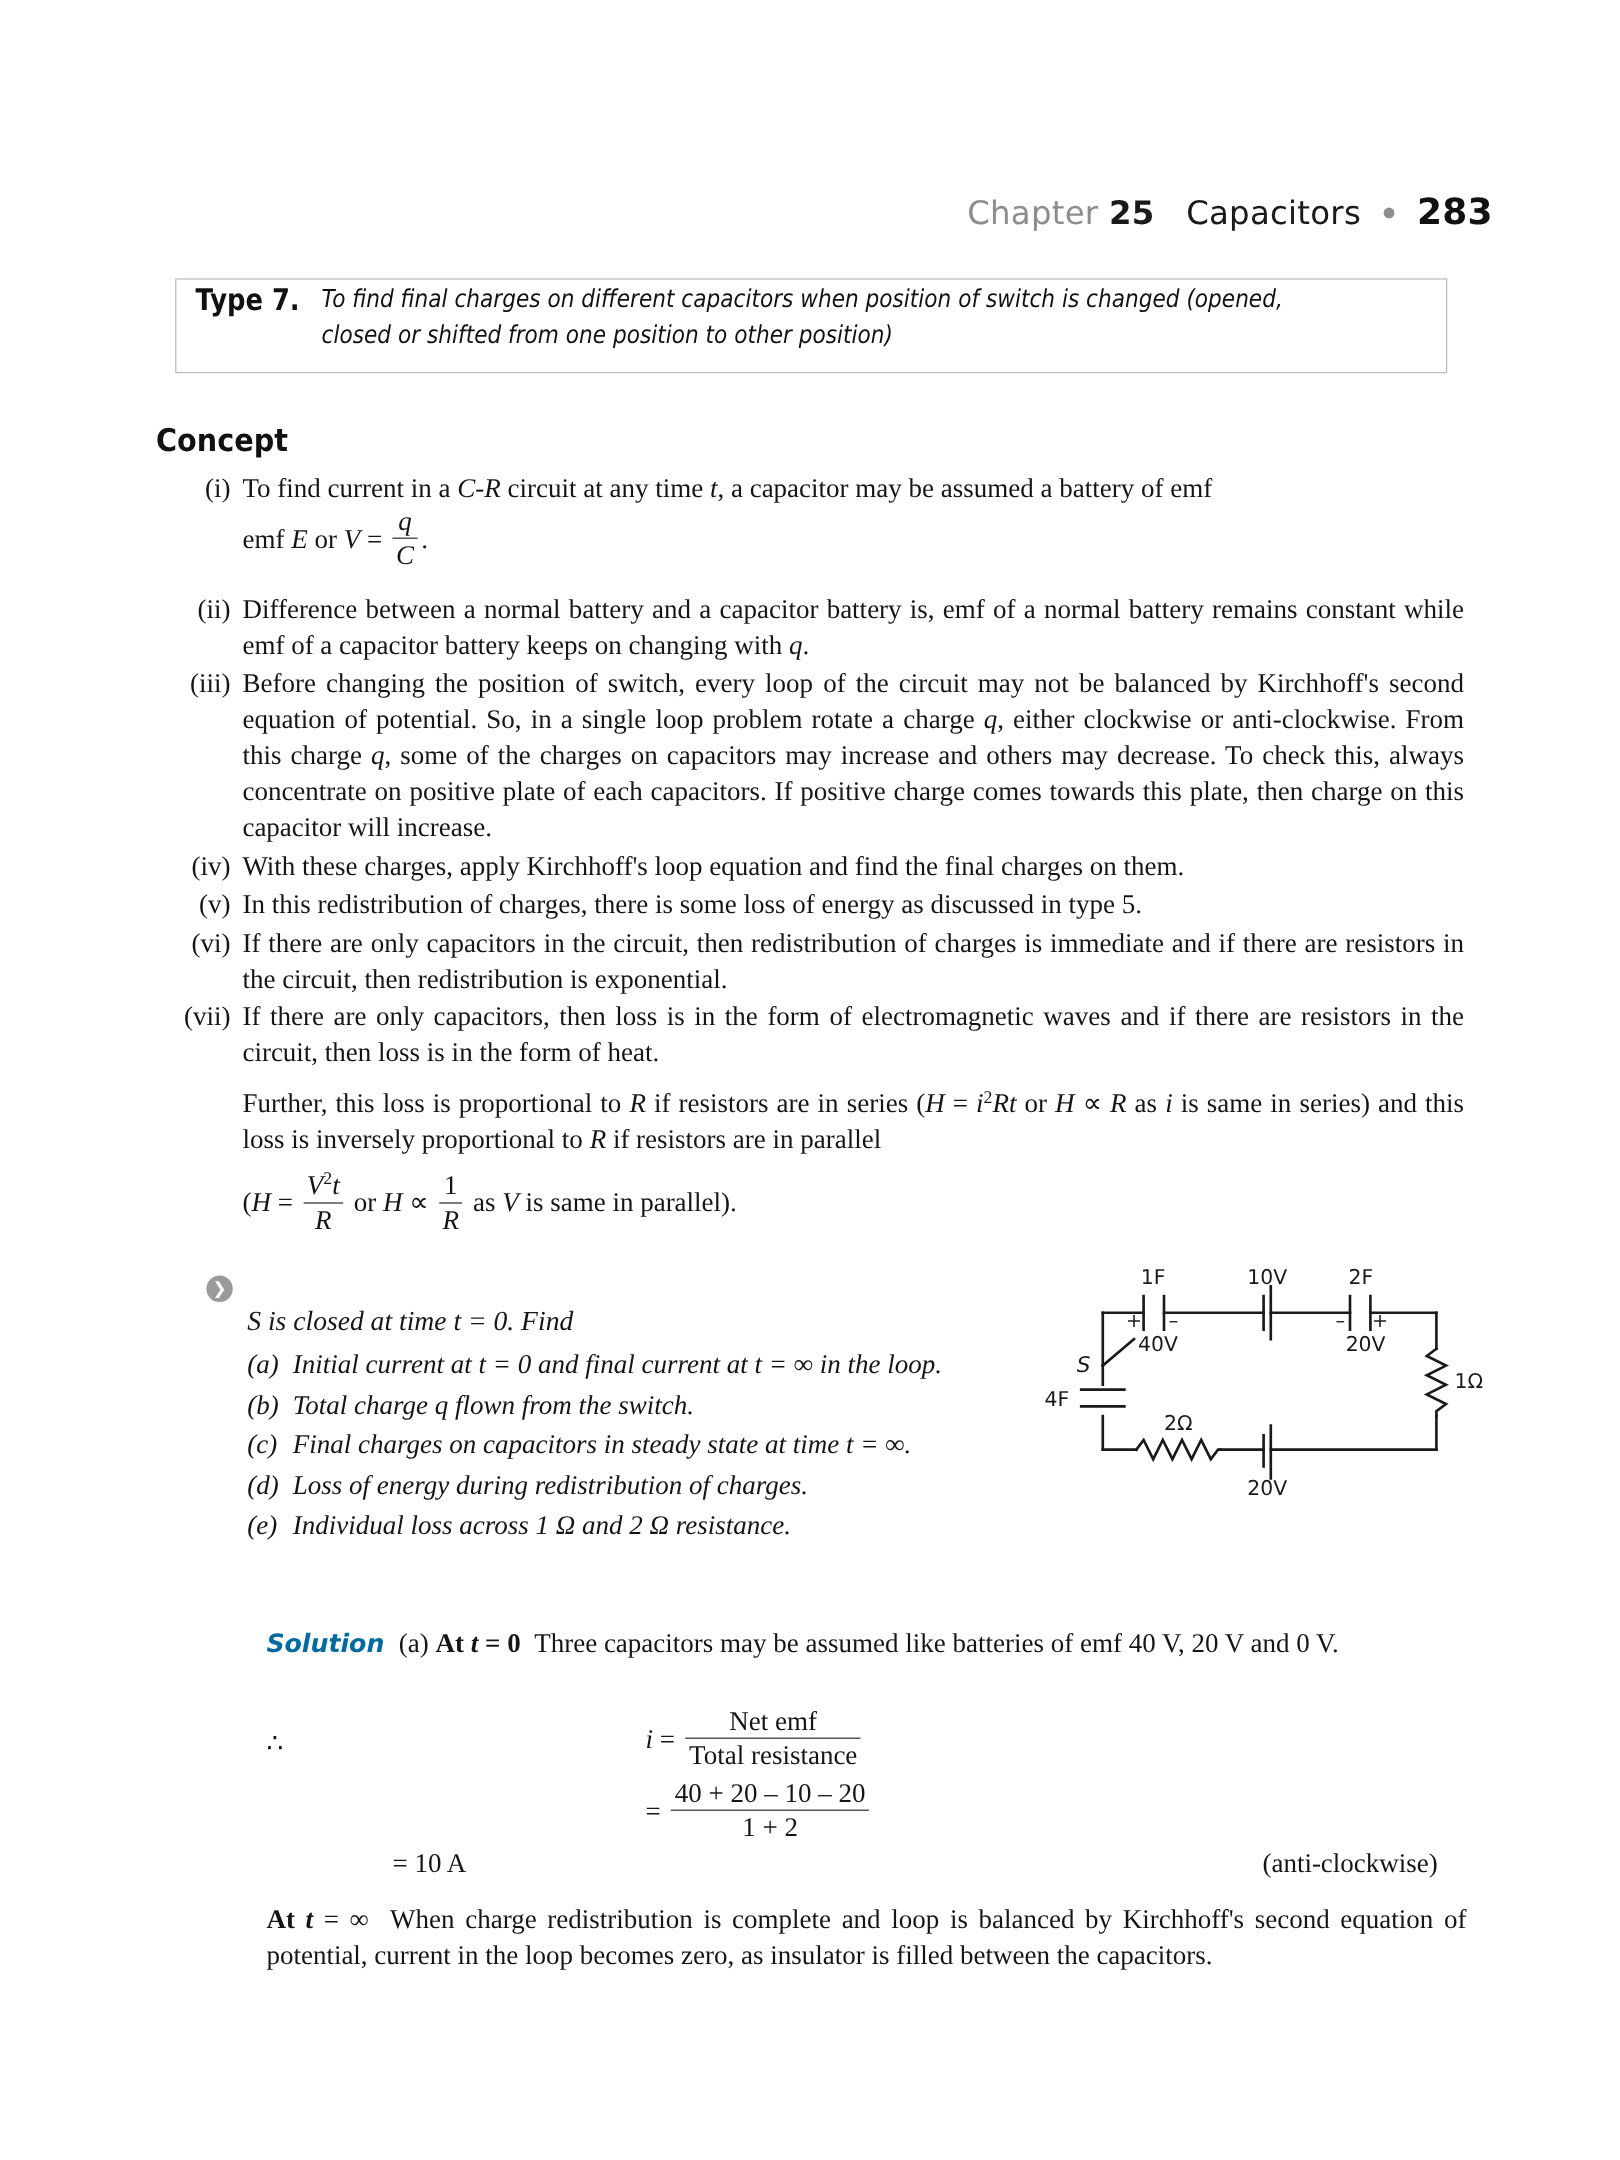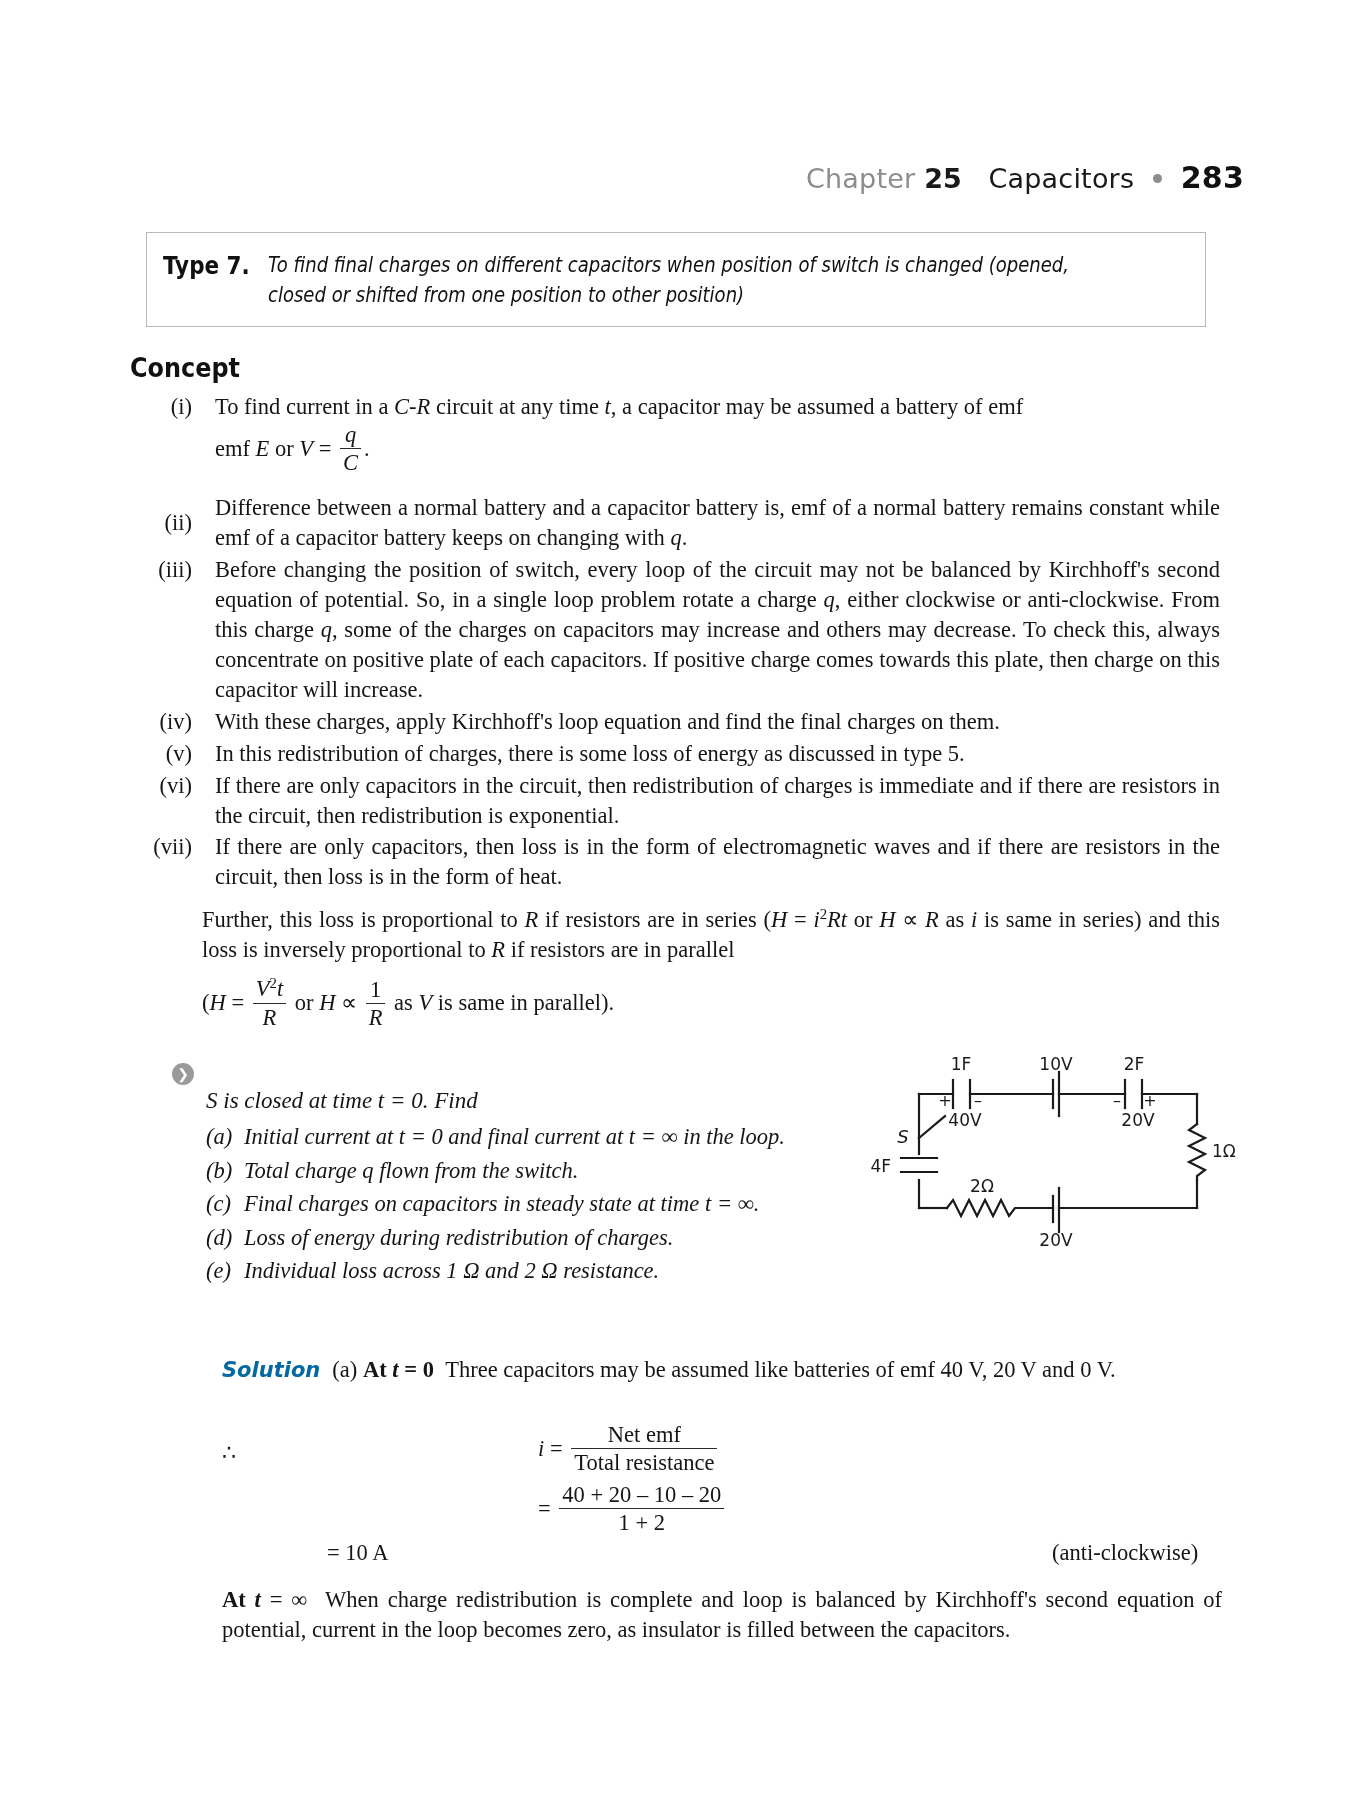--- a/index.html
+++ b/index.html
@@ -27,21 +27,21 @@
   .header .dot {
     display:inline-block; width:9px; height:9px; border-radius:50%;
     background:#8d8d8d; vertical-align:middle; margin:0 10px 4px 10px;
   }
   .header .pg { color:#111; font-weight:bold; font-size:30px; }
 
   
   .typebox {
     position:absolute; left:134px; top:232px; width:1060px;
     border:1px solid #b9b9b9;
-    padding:18px 16px 16px 16px;
+    padding:2px 16px 16px 16px;
     box-sizing:border-box;
     display:flex;
     justify-content:center;
   }
   .typebox .tlabel {
     font-family:"DejaVu Sans", sans-serif;
     font-weight:bold; font-size:25px;
     color:#111; white-space:nowrap;
     transform:scaleX(.86); transform-origin:left center;
     margin-right:4px;
@@ -60,21 +60,21 @@
     font-weight:bold; font-size:26px; color:#111;
     transform:scaleX(.92); transform-origin:left center;
   }
   .clist { position:absolute; left:118px; top:392px; width:1090px; }
   .citem { display:flex; margin-bottom:2px; }
   .citem .num {
     width:62px; text-align:right; flex:none;
     font-size:22.5px; line-height:1.33;
   }
   .citem .body {
-    margin-left:23px; font-size:22.5px; line-height:1.33;
+    margin-left:10px; font-size:22.5px; line-height:1.33;
     text-align:justify; flex:1;
   }
   .citem .body.nojust { text-align:left; }
   i, .it { font-style:italic; }
 
   
   .frac { display:inline-block; vertical-align:-0.62em; text-align:center; margin:0 3px; }
   .frac .n { display:block; border-bottom:1px solid #2b2b2b; padding:0 3px 1px 3px; line-height:1.12; }
   .frac .d { display:block; padding:1px 3px 0 3px; line-height:1.12; }
   sup.sm { font-size:.66em; vertical-align:.55em; }
@@ -153,21 +153,21 @@
   <div class="clist">
 
     <div class="citem">
       <div class="num">(i)</div>
       <div class="body nojust">
         <span>To find current in a </span><i>C</i><span>-</span><i>R</i><span> circuit at any time </span><i>t</i><span>, a capacitor may be assumed a battery of emf </span><br>
         <span style="display:inline-block; line-height:2.2;">emf&nbsp;<i>E</i><span> or </span><i>V</i><span> = </span><span class="frac"><span class="n it">q</span><span class="d it">C</span></span><span>.</span></span>
       </div>
     </div>
 
-    <div class="citem" style="margin-top:18px;align-items:center;">
+    <div class="citem" style="margin-top:18px;">
       <div class="num">(ii)</div>
       <div class="body">
         <span>Difference between a normal battery and a capacitor battery is, emf of a normal battery remains constant while emf of a capacitor battery keeps on changing with </span><i>q</i><span>.</span>
       </div>
     </div>
 
     <div class="citem">
       <div class="num">(iii)</div>
       <div class="body">
         <span>Before changing the position of switch, every loop of the circuit may not be balanced by Kirchhoff's second equation of potential. So, in a single loop problem rotate a charge </span><i>q</i><span>, either clockwise or anti-clockwise. From this charge </span><i>q</i><span>, some of the charges on capacitors may increase and others may decrease. To check this, always concentrate on positive plate of each capacitors. If positive charge comes towards this plate, then charge on this capacitor will increase.</span>

